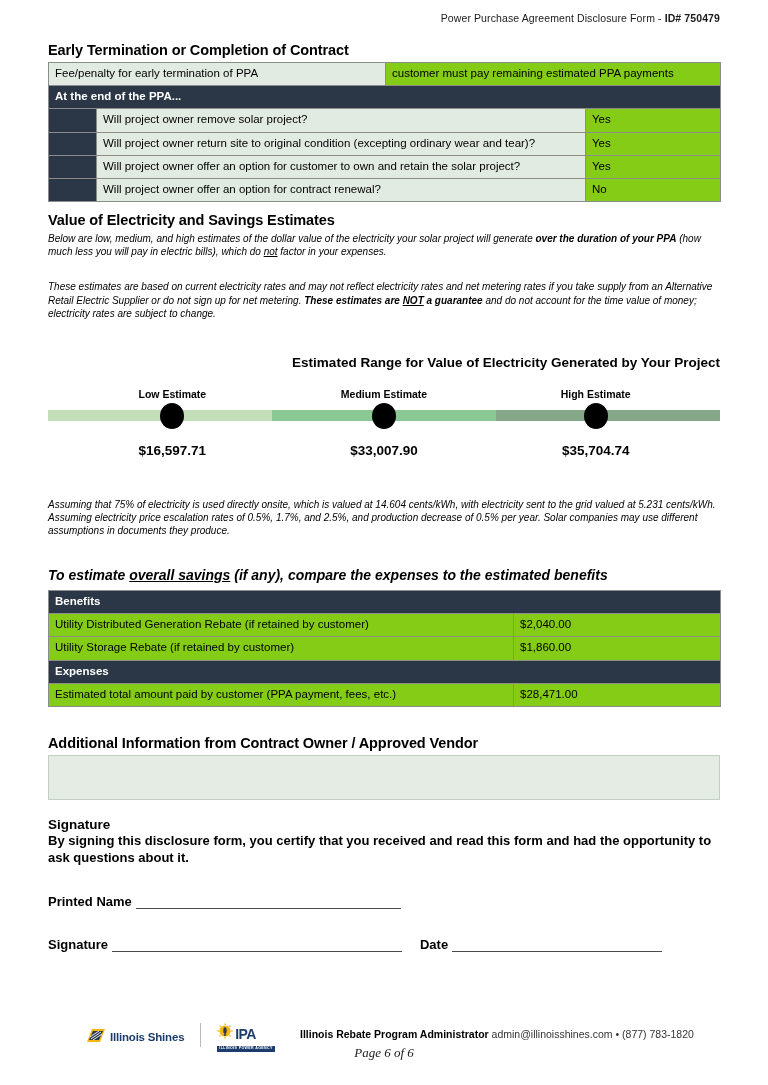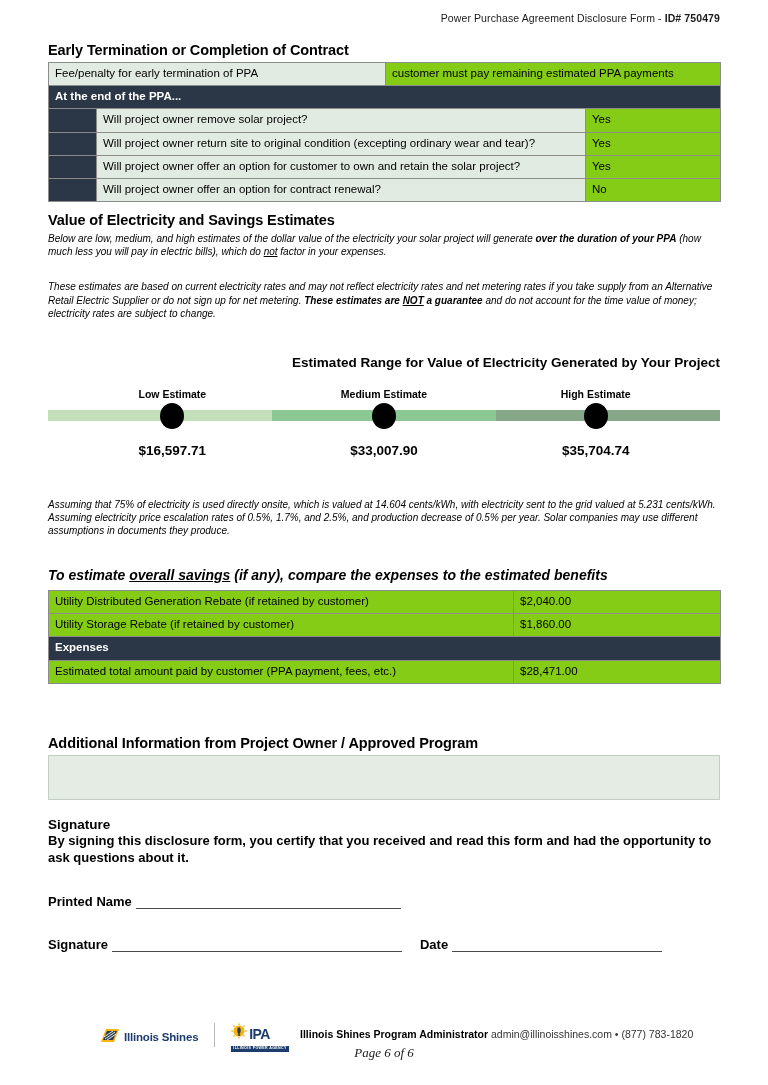--- a/index.html
+++ b/index.html
@@ -199,21 +199,21 @@
   
   #footer {
     position: absolute;
     bottom: 8px;
     left: 0;
     width: 768px;
     height: 62px;
   }
   .logos {
     position: absolute;
-    left: 98px;
+    left: 84px;
     top: 8px;
     display: flex;
     gap: 16px;
   }
   .logo-shines { display: flex; align-items: center; gap: 4px; }
   .logo-shines-text {
     font-size: 11.5px;
     font-weight: bold;
     color: #1d3c6e;
     letter-spacing: -0.2px;
@@ -354,40 +354,43 @@
   </div>
 
   <div id="benefits-block">
     <table class="grid">
       <colgroup>
           <col style="width:465px">
           <col style="width:207px">
         </colgroup>
       <tbody>
         <tr>
+          <td class="dark" colspan="2">Benefits</td>
+        </tr>
+        <tr>
           <td class="white">Utility Distributed Generation Rebate (if retained by customer)</td>
           <td class="white">$2,040.00</td>
         </tr>
         <tr>
           <td class="white">Utility Storage Rebate (if retained by customer)</td>
           <td class="white">$1,860.00</td>
         </tr>
         <tr>
           <td class="dark" colspan="2">Expenses</td>
         </tr>
         <tr>
           <td class="white">Estimated total amount paid by customer (PPA payment, fees, etc.)</td>
           <td class="white">$28,471.00</td>
         </tr>
       </tbody>
     </table>
   </div>
 
   <div id="addl-block">
-    <div class="section-title">Additional Information from Project Owner / Approved Program</div>
+    <div class="section-title">Additional Information from Contract Owner / Approved Vendor</div>
     <div class="addl-box"></div>
   </div>
 
   <div id="sig-block">
     <div class="sig-title">Signature</div>
     <p class="sig-text">By signing this disclosure form, you certify that you received and read this form and had the opportunity to ask questions about it.</p>
 
     <div class="field-row">
       <span class="field-label">Printed Name</span>
       <span class="rule" style="width:265px"></span>
@@ -435,19 +438,19 @@
               </g>
             </svg>
           </span>
           <span class="logo-ipa-text">IPA</span>
         </div>
         <div class="logo-ipa-sub">ILLINOIS POWER AGENCY</div>
       </div>
     </div>
 
     <div class="footer-text">
-      <b>Illinois Shines Program Administrator</b><span> admin@illinoisshines.com • (877) 783-1820</span>
+      <b>Illinois Rebate Program Administrator</b><span> admin@illinoisshines.com • (877) 783-1820</span>
     </div>
 
     <div class="page-num">Page 6 of 6</div>
   </div>
 
 </div>
 
 </body></html>

